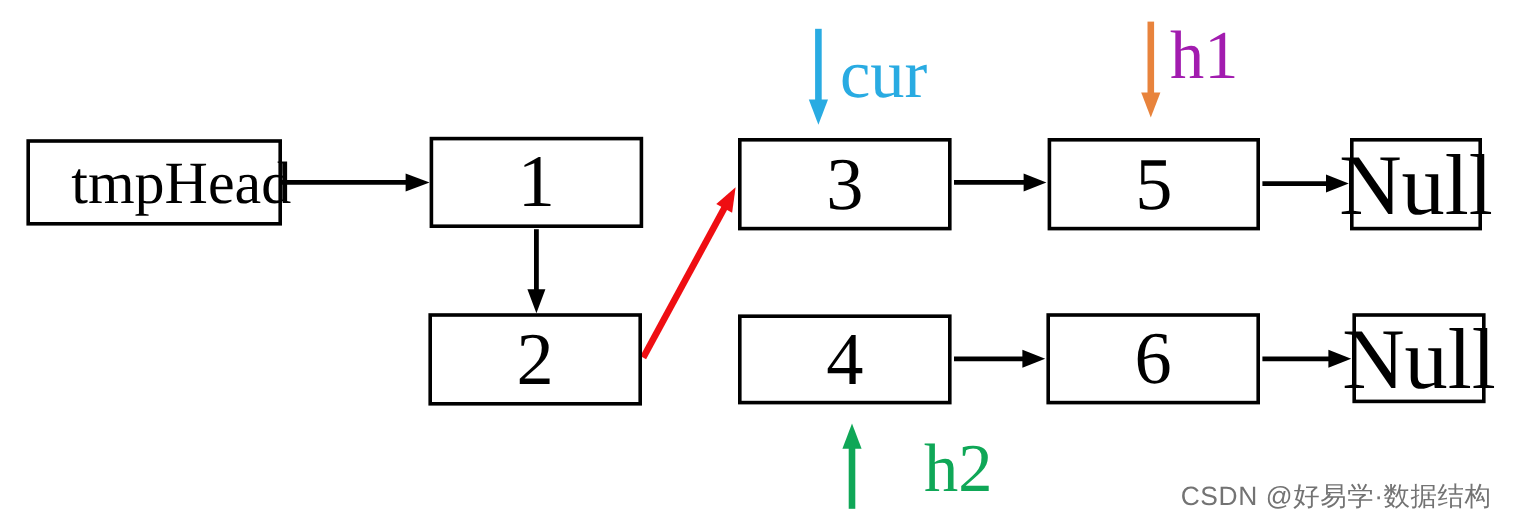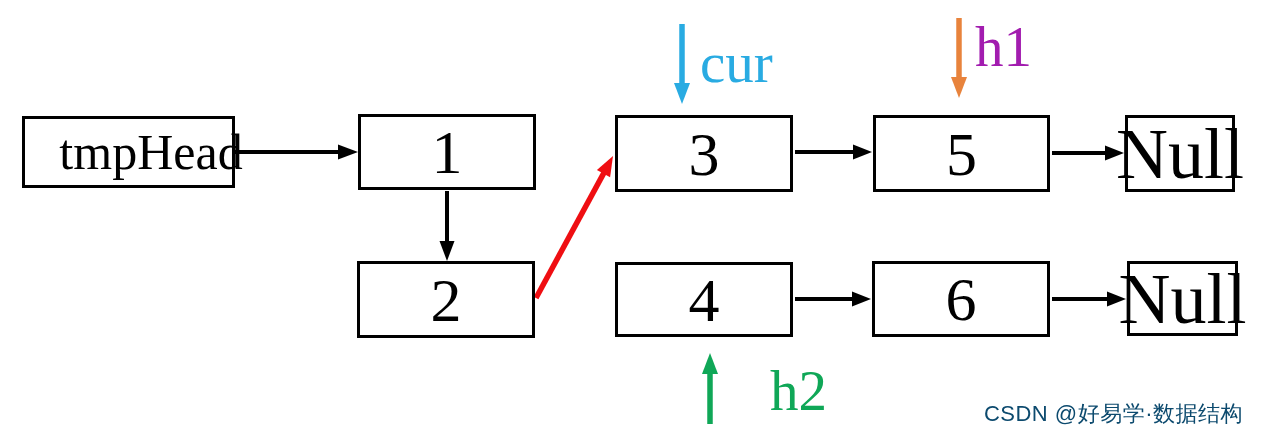--- a/index.html
+++ b/index.html
@@ -145,14 +145,14 @@
     <span class="lbl num">6</span>
   </div>
   <div class="node" id="box-null2">
     <span class="lbl nullw">Null</span>
   </div>
 
   <span class="ptr-label" id="label-cur" style="color: rgb(41, 171, 226);">cur</span>
   <span class="ptr-label" id="label-h1" style="color: #a21caf;">h1</span>
   <span class="ptr-label" id="label-h2" style="color: rgb(15, 167, 87);">h2</span>
 
-  <div class="watermark" style="color: #0c4a6e;">CSDN @好易学·数据结构</div>
+  <div class="watermark" style="color: #737373;">CSDN @好易学·数据结构</div>
 </div>
 
 </body></html>

